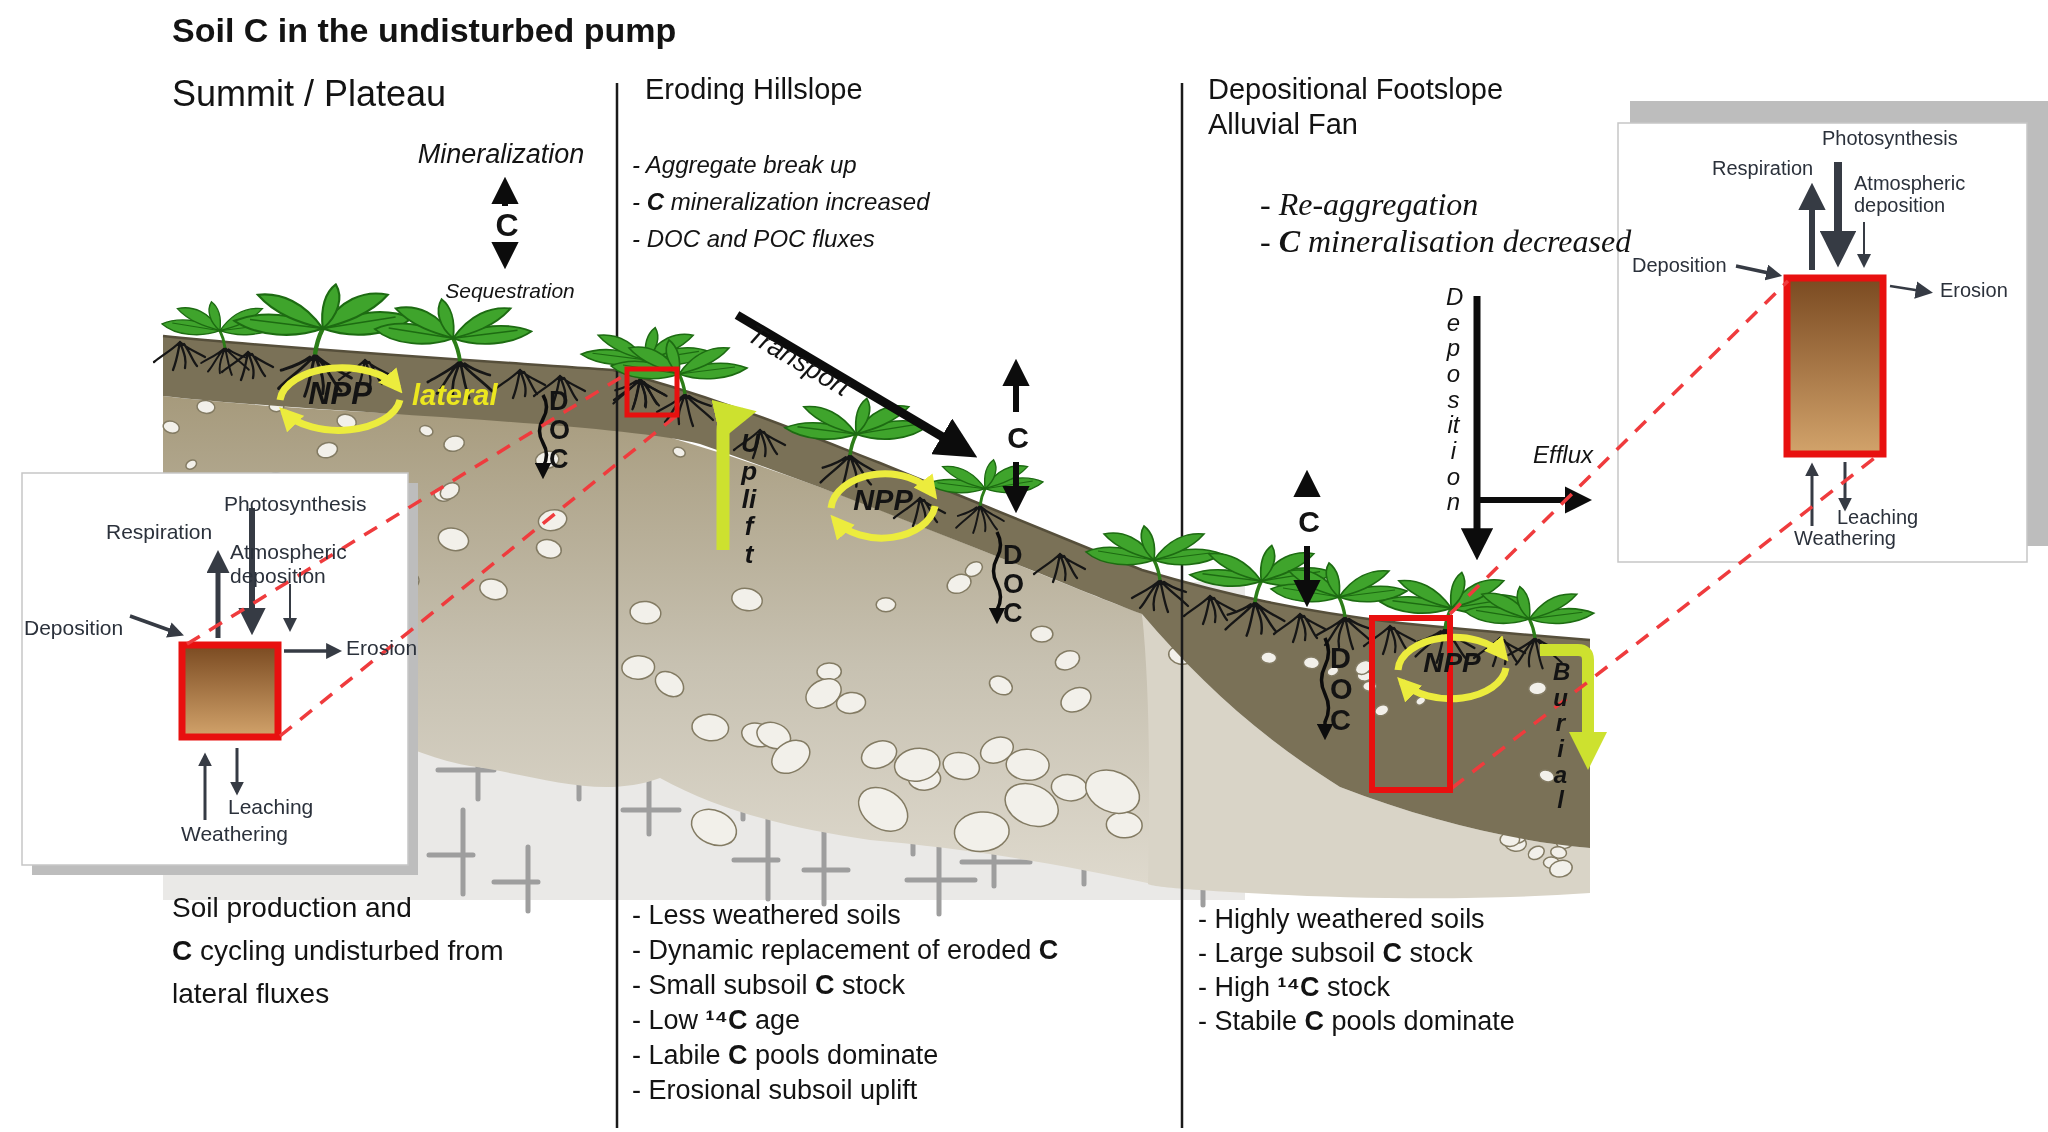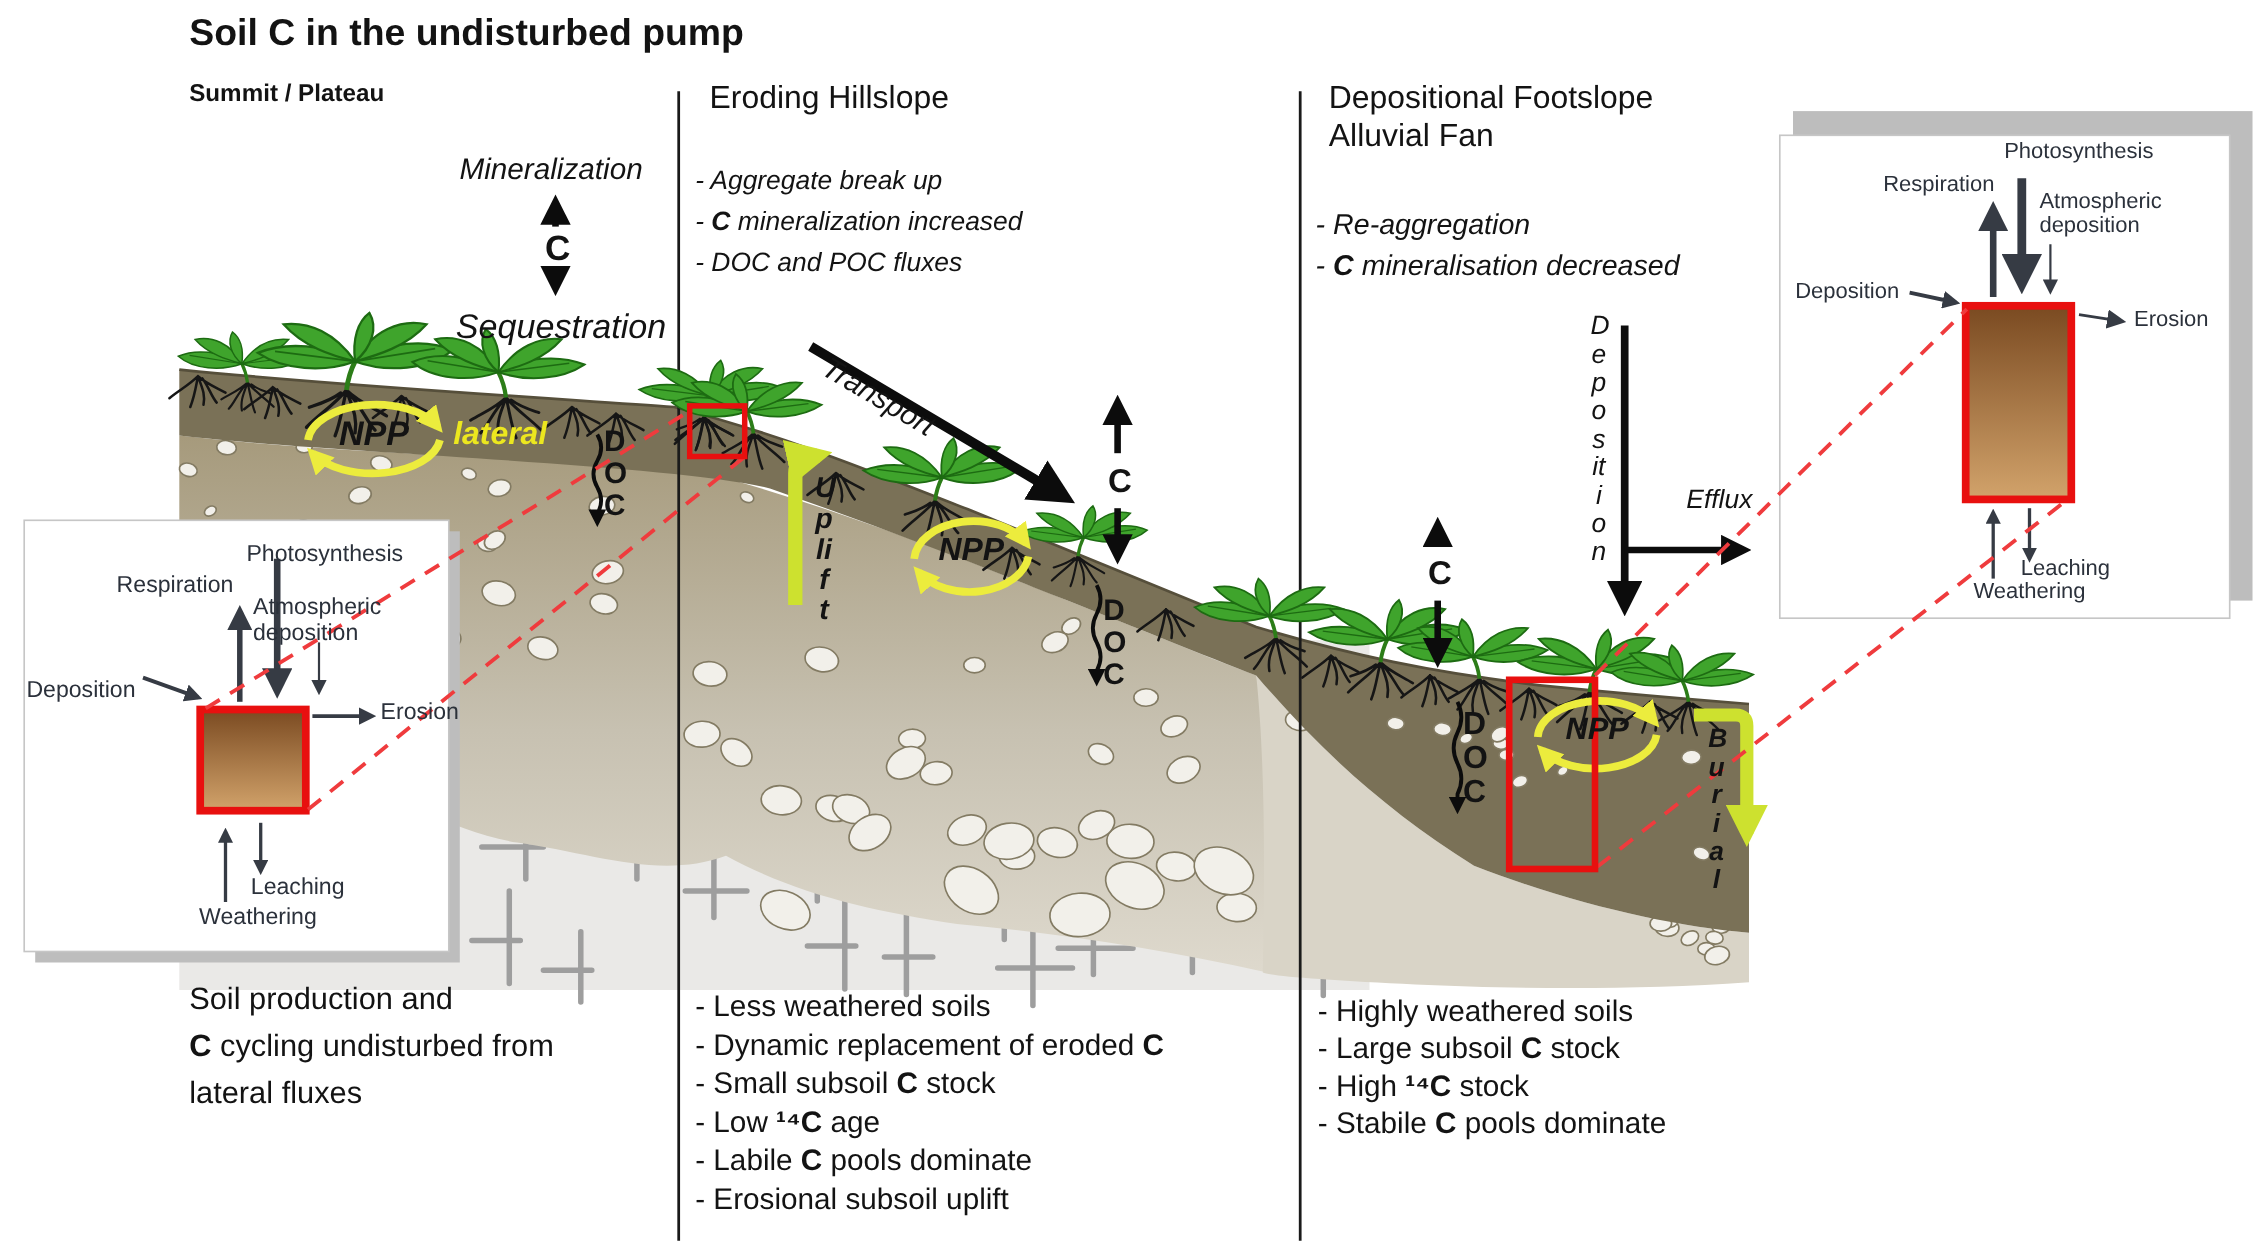--- a/index.html
+++ b/index.html
@@ -326,34 +326,34 @@
     <line class="dash" x1="280" y1="736" x2="676" y2="416"></line>
     <line class="dash" x1="1450" y1="614" x2="1788" y2="281"></line>
     <line class="dash" x1="1452" y1="788" x2="1881" y2="453"></line>
     <rect class="redbox" stroke-width="5" x="627" y="369" width="50" height="46"></rect>
     <rect class="redbox" stroke-width="6" x="1372" y="618" width="78" height="172"></rect>
   </g>
 </svg>
 
 <div class="t b" style="left:172px;top:10px;font-size:34px;">Soil C in the undisturbed pump</div>
 
-<div class="t" style="left:172px;top:72px;font-size:22px;font-weight:bold;">Summit / Plateau</div>
+<div class="t" style="left:172px;top:72px;font-size:36px;">Summit / Plateau</div>
 <div class="t" style="left:645px;top:72px;font-size:29px;">Eroding Hillslope</div>
 <div class="t" style="left:1208px;top:72px;font-size:29px;line-height:1.2;">Depositional Footslope
 Alluvial Fan</div>
 
 <div class="t i" style="left:632px;top:146px;font-size:24px;line-height:37px;">- Aggregate break up
 - <b>C</b> mineralization increased
 - DOC and POC fluxes</div>
-<div class="t i" style="left:1196px;top:186px;font-size:26px;line-height:37px;">- Re-aggregation
+<div class="t i" style="left:1260px;top:186px;font-size:32px;line-height:37px;font-family:Liberation Serif, serif;">- Re-aggregation
 - <b>C</b> mineralisation decreased</div>
 
 <div class="t i cx" style="left:501px;top:138px;font-size:27px;">Mineralization</div>
 <div class="t b cx" style="left:507px;top:206px;font-size:32px;">C</div>
-<div class="t i cx" style="left:510px;top:278px;font-size:31px;text-align:right;">Sequestration</div>
+<div class="t i cx" style="left:510px;top:278px;font-size:21px;text-align:right;">Sequestration</div>
 
 <div class="t b i cc" style="left:340px;top:394px;font-size:31px;">NPP</div>
 <div class="t b i" style="left:412px;top:378px;font-size:29px;color:var(--mixing_yellow);">lateral</div>
 <div class="t b vstack" style="left:549px;top:387px;font-size:27px;">DOC</div>
 
 <div class="t i" style="left:758px;top:318px;font-size:27px;transform:rotate(30.5deg);transform-origin:0 0;">Transport</div>
 <div class="t b i vstack" style="left:741px;top:430px;font-size:26px;">Uplift</div>
 <div class="t b i cc" style="left:883px;top:501px;font-size:29px;">NPP</div>
 <div class="t b cx" style="left:1018px;top:420px;font-size:30px;">C</div>
 <div class="t b vstack" style="left:1003px;top:541px;font-size:27px;">DOC</div>

